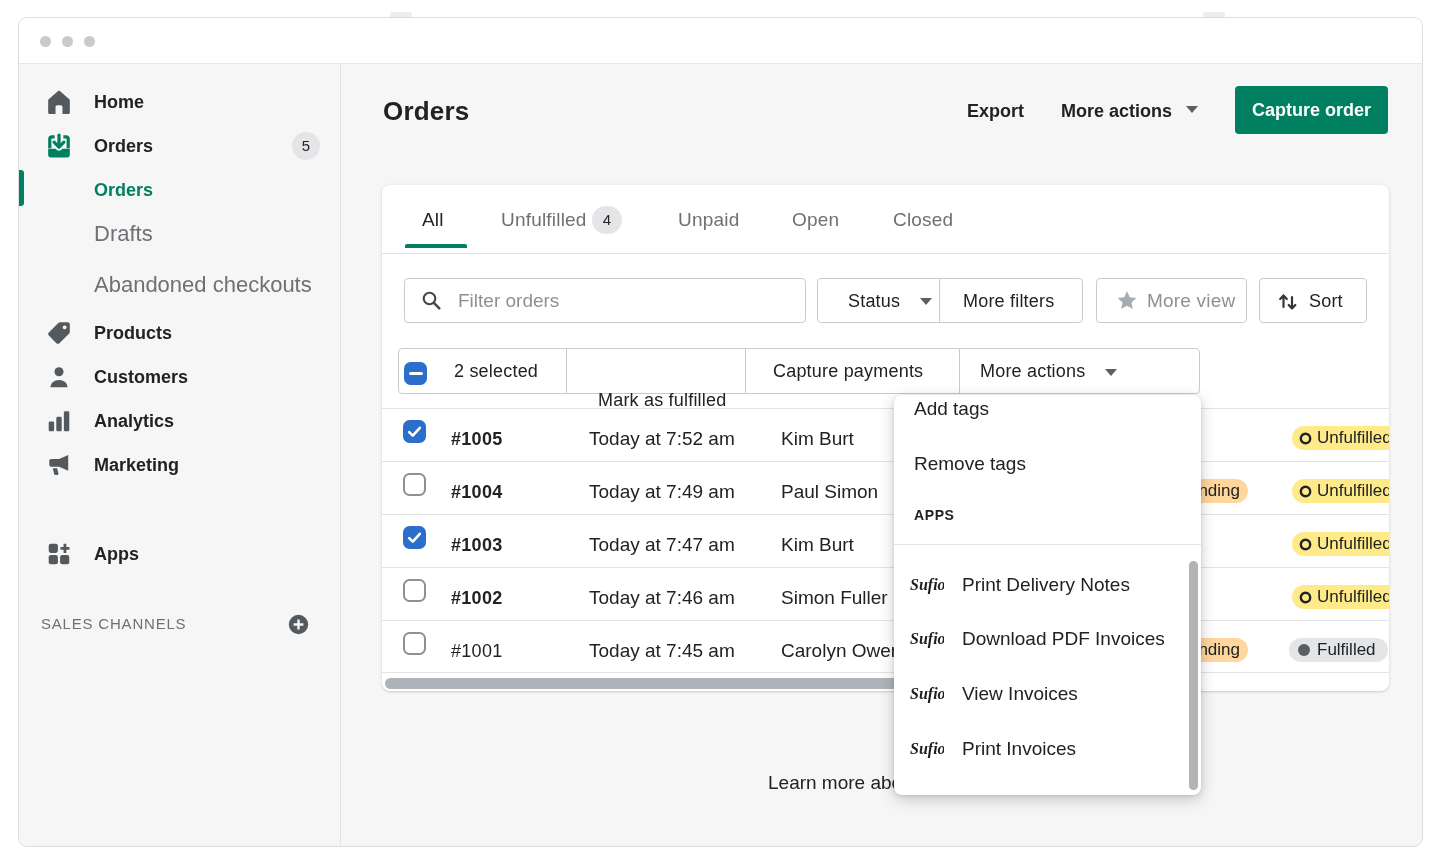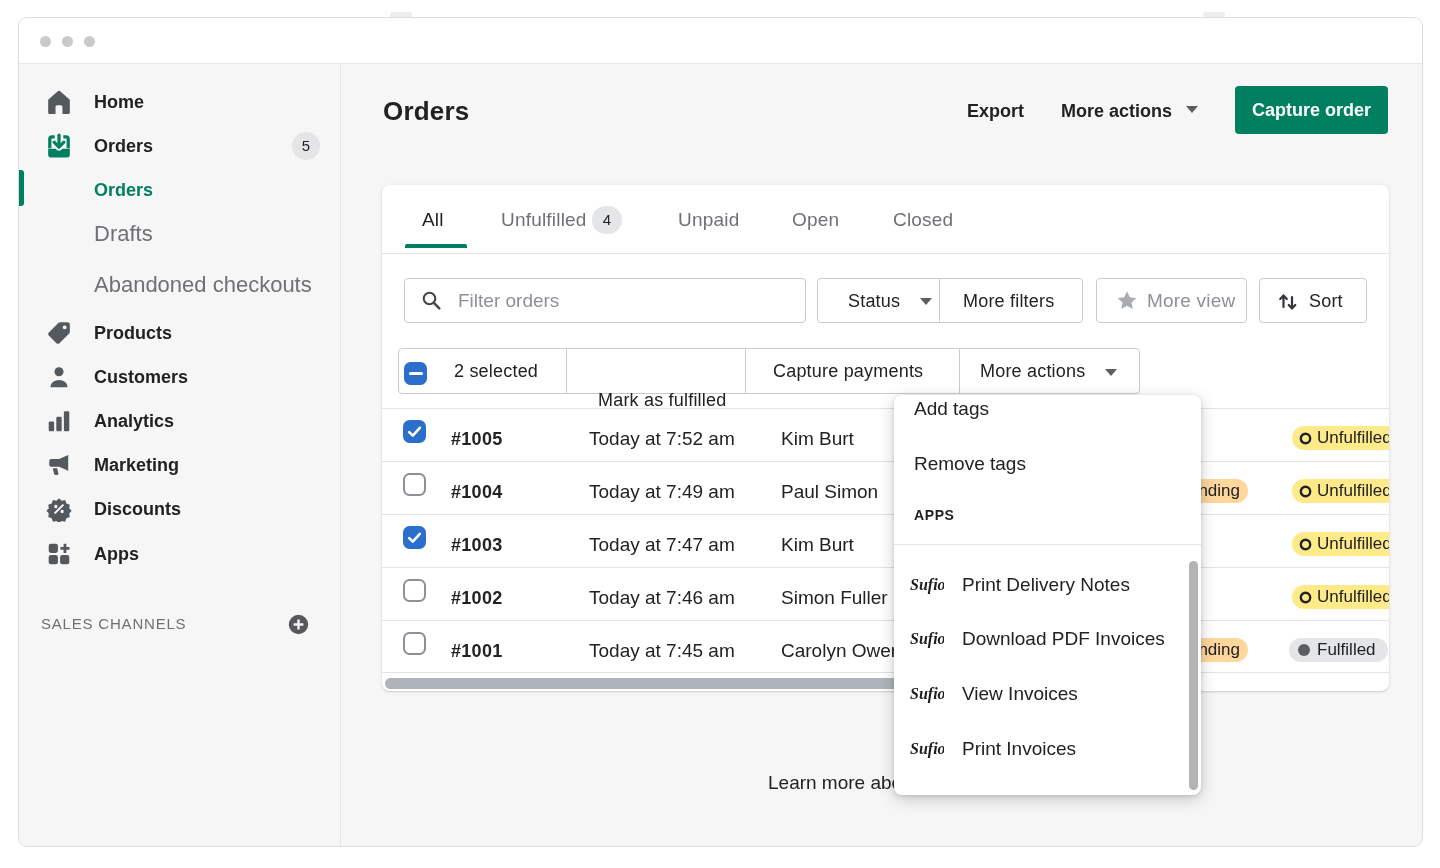--- a/index.html
+++ b/index.html
@@ -107,27 +107,20 @@
       </svg>
       <span class="nav-t">Analytics</span>
     </div>
     <div class="nav-item" style="top:430px;">
       <svg class="nav-ic" viewBox="0 0 24 24">
         <path fill="#54595e" d="M20.5 2.8 v14.4 l-8.4 -3.6 H4.8 a1.8 1.8 0 0 1 -1.8 -1.8 V8.2 a1.8 1.8 0 0 1 1.8 -1.8 h7.3 z"></path>
         <path fill="#54595e" d="M6.2 15 h4.1 l1.2 4.8 a1.4 1.4 0 0 1 -1.4 1.4 h-1.2 a1.4 1.4 0 0 1 -1.4 -1.1 z"></path>
       </svg>
       <span class="nav-t">Marketing</span>
     </div>
-    <div class="nav-item" style="top:474px;">
-      <svg class="nav-ic" viewBox="0 0 24 24">
-        <path fill="#54595e" d="M12 1.4 l2.5 2.4 3.5 -.6 1.2 3.4 3.4 1.2 -.6 3.5 2.4 2.5 -2.4 2.5 .6 3.5 -3.4 1.2 -1.2 3.4 -3.5 -.6 -2.5 2.4 -2.5 -2.4 -3.5 .6 -1.2 -3.4 -3.4 -1.2 .6 -3.5 -2.4 -2.5 2.4 -2.5 -.6 -3.5 3.4 -1.2 1.2 -3.4 3.5 .6 z" transform="scale(0.94) translate(0.8,0.8)"></path>
-        <path fill="#f6f6f7" d="M8.6 16.7 l-1.3 -1.3 8.1 -8.1 1.3 1.3 z M9.1 11.2 a1.55 1.55 0 1 1 0 -3.1 a1.55 1.55 0 0 1 0 3.1 z M14.9 15.9 a1.55 1.55 0 1 1 0 -3.1 a1.55 1.55 0 0 1 0 3.1 z"></path>
-      </svg>
-      <span class="nav-t">Discounts</span>
-    </div>
     <div class="nav-item" style="top:519px;">
       <svg class="nav-ic" viewBox="0 0 24 24">
         <rect x="2.5" y="2.5" width="8.5" height="8.5" rx="2" fill="#54595e"></rect>
         <rect x="2.5" y="13" width="8.5" height="8.5" rx="2" fill="#54595e"></rect>
         <rect x="13" y="13" width="8.5" height="8.5" rx="2" fill="#54595e"></rect>
         <path fill="#54595e" d="M16.2 2.6 h2.6 v2.9 h2.9 v2.6 h-2.9 v2.9 h-2.6 V8.1 h-2.9 V5.5 h2.9 z"></path>
       </svg>
       <span class="nav-t">Apps</span>
     </div>
 
@@ -185,21 +178,21 @@
         <span class="btxt" style="left:50px;color:#8c9196;font-weight:400;font-size:19px;">More view</span>
       </div>
       <div class="seg-group" style="left:877px;top:93px;width:108px;height:45px;">
         <svg class="abs" style="left:16px;top:11px;width:24px;height:24px;" viewBox="0 0 24 24">
           <path fill="none" stroke="#33373a" stroke-width="2.2" stroke-linecap="round" stroke-linejoin="round" d="M7.5 17 V5.5 M7.5 5.5 L4.2 9 M7.5 5.5 l3.3 3.5"></path>
           <path fill="none" stroke="#33373a" stroke-width="2.2" stroke-linecap="round" stroke-linejoin="round" d="M16 7 v11.5 M16 18.5 l-3.3 -3.5 M16 18.5 l3.3 -3.5"></path>
         </svg>
         <span class="btxt" style="left:49px;">Sort</span>
       </div>
 
-      <div class="seg-group" style="left:16px;top:163px;width:742px;height:46px;">
+      <div class="seg-group" style="left:16px;top:163px;width:802px;height:46px;">
         <div class="seg-div" style="left:167px;"></div>
         <div class="seg-div" style="left:346px;"></div>
         <div class="seg-div" style="left:560px;"></div>
         <div class="abs" style="left:5px;top:13px;width:23px;height:23px;background:#2c6ecb;border-radius:6.5px;"></div>
         <div class="abs" style="left:9.5px;top:23px;width:14px;height:3px;background:#fff;border-radius:1.5px;"></div>
         <span class="btxt" style="left:55px;">2 selected</span>
         <span class="btxt" style="left:199px;margin-top:29px;">Mark as fulfilled</span>
         <span class="btxt" style="left:374px;">Capture payments</span>
         <span class="btxt" style="left:581px;">More actions</span>
         <span class="caret abs" style="left:706px;top:20px;"></span>
@@ -259,21 +252,21 @@
       <span class="cell" style="left:207px;top:413px;">Today at 7:46 am</span>
       <span class="cell" style="left:399px;top:413px;">Simon Fuller</span>
       <div class="pill" style="left:910px;top:412px;width:130px;background:#ffea8a;">
         <svg style="position:absolute;left:7px;top:5.5px;width:13px;height:13px;" viewBox="0 0 13 13">
           <circle cx="6.5" cy="6.5" r="4.7" fill="none" stroke="#202223" stroke-width="2.4"></circle>
         </svg>
         <span class="pt" style="left:25px;">Unfulfilled</span>
       </div>
 
       <div class="cbx" style="left:21px;top:447px;"></div>
-      <span class="cell" style="left:69px;top:466px;font-weight:700;letter-spacing:0.3px;font-size:18px;">#1001</span>
+      <span class="cell" style="left:69px;top:466px;font-weight:400;letter-spacing:0.3px;font-size:18px;">#1001</span>
       <span class="cell" style="left:207px;top:466px;">Today at 7:45 am</span>
       <span class="cell" style="left:399px;top:466px;">Carolyn Owens</span>
       <div class="pill" style="left:690px;top:465px;width:176px;background:#ffd79d;">
         <span class="pt" style="right:8px;">Payment pending</span>
       </div>
       <div class="pill" style="left:907px;top:465px;width:99px;background:#e4e5e7;">
         <span style="position:absolute;left:9px;top:6px;width:12px;height:12px;border-radius:50%;background:#5c5f62;"></span>
         <span class="pt" style="left:28px;">Fulfilled</span>
       </div>
 

